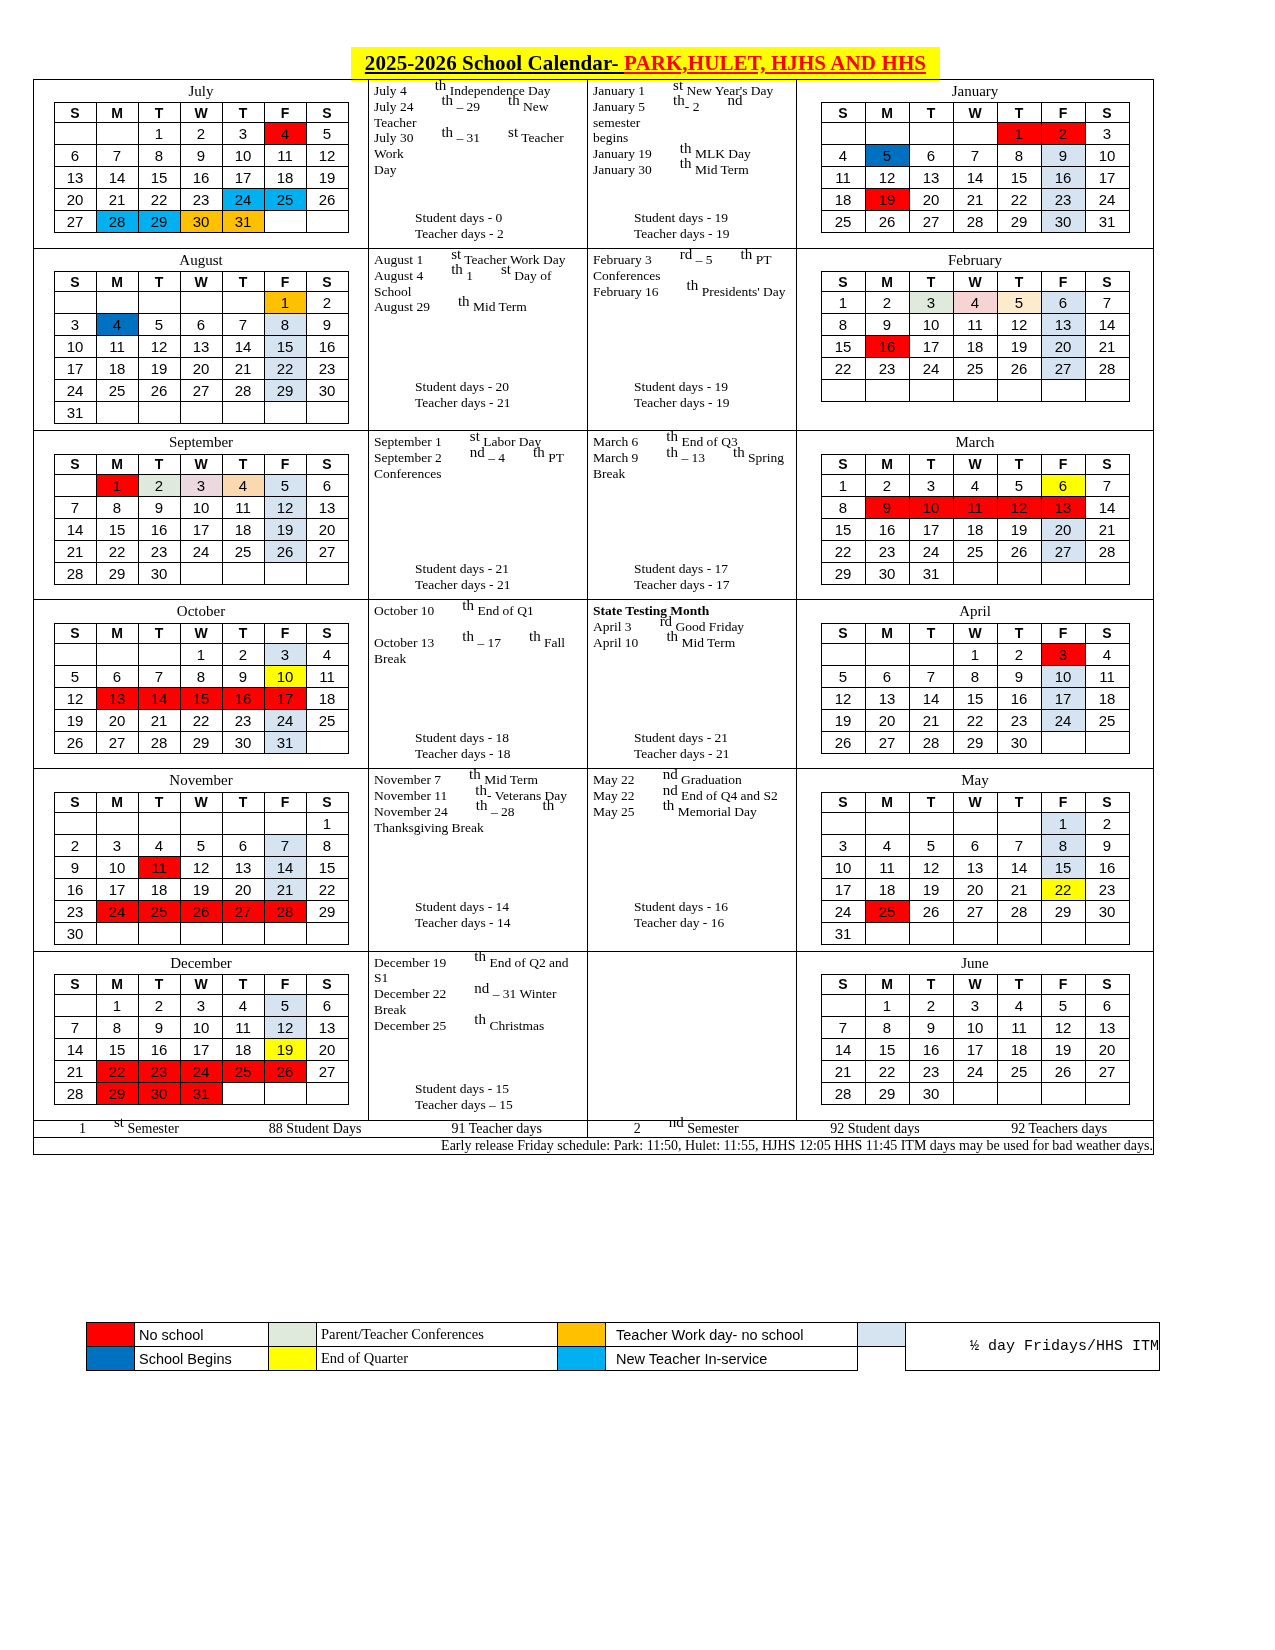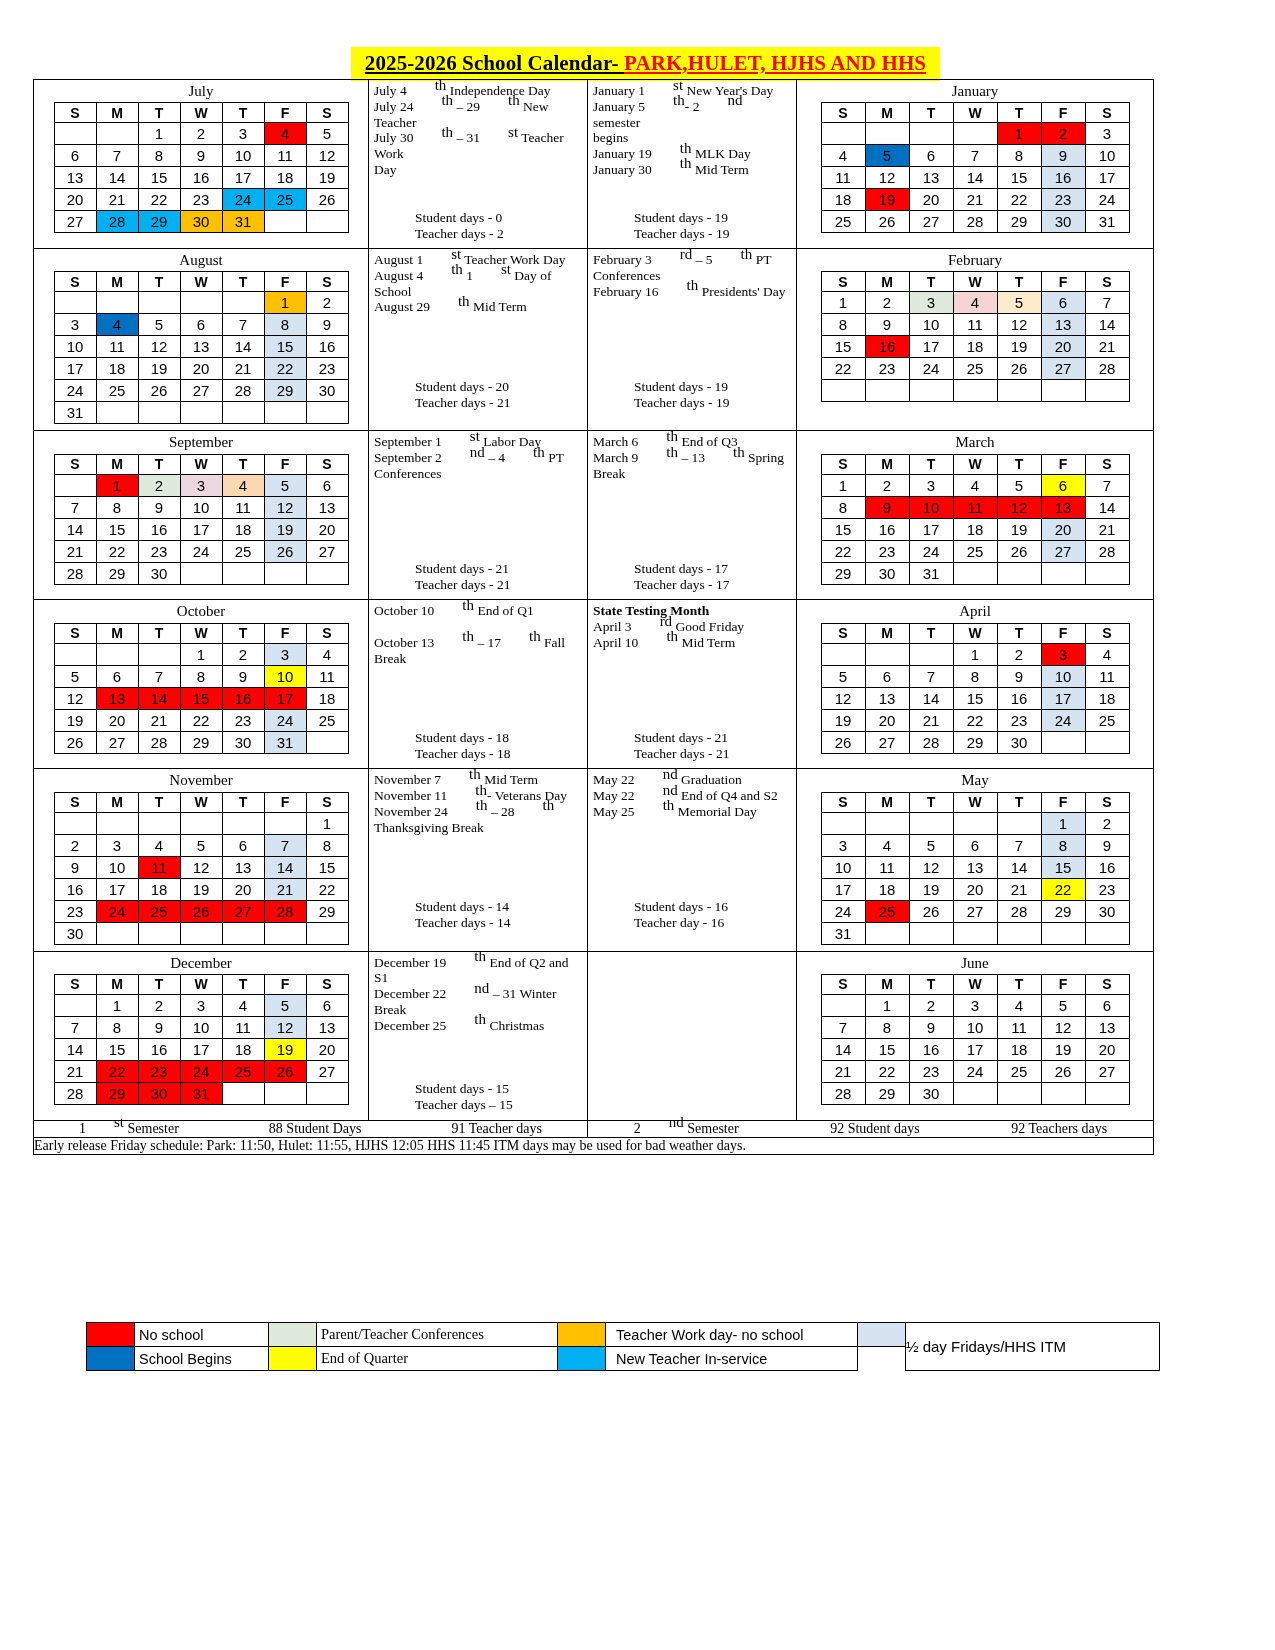--- a/index.html
+++ b/index.html
@@ -142,21 +142,21 @@
     border: 1.6px solid #000000;
   }
   .sem-inner {
     display: flex;
     justify-content: space-around;
     align-items: flex-end;
     width: 100%;
   }
   .footer-row td {
     font-size: 14px;
-    text-align: left;
+    text-align: right;
     padding: 4px 0 5px 0;
     border: 1.6px solid #000000;
   }
 
   
   .legend {
     position: absolute;
     left: 86px;
     top: 1322px;
     border-collapse: collapse;
@@ -169,23 +169,23 @@
     padding: 0;
     font-size: 14.5px;
     font-family: "Liberation Sans", sans-serif;
   }
   .legend td.swatch { width: 47px; }
   .legend td.lbl { width: 129px; padding-left: 4px; }
   .legend td.lbl-wide { width: 236px; padding-left: 4px; font-family: Liberation Serif, serif; }
   .legend td.lbl-wide2 { width: 241px; padding-left: 10px; }
   .legend td.half {
     width: 253px;
-    text-align: left;
+    text-align: right;
     font-size: 15px;
-    font-family: Liberation Sans, sans-serif;
+    font-family: Liberation Mono, monospace;
   }
 </style>
 </head>
 <body>
 
 <div class="page">
 
   <div class="title-wrap">
     <div class="title-band">
       <span class="t-black">2025-2026 School Calendar- </span><span class="t-red">PARK,HULET, HJHS AND HHS</span>

